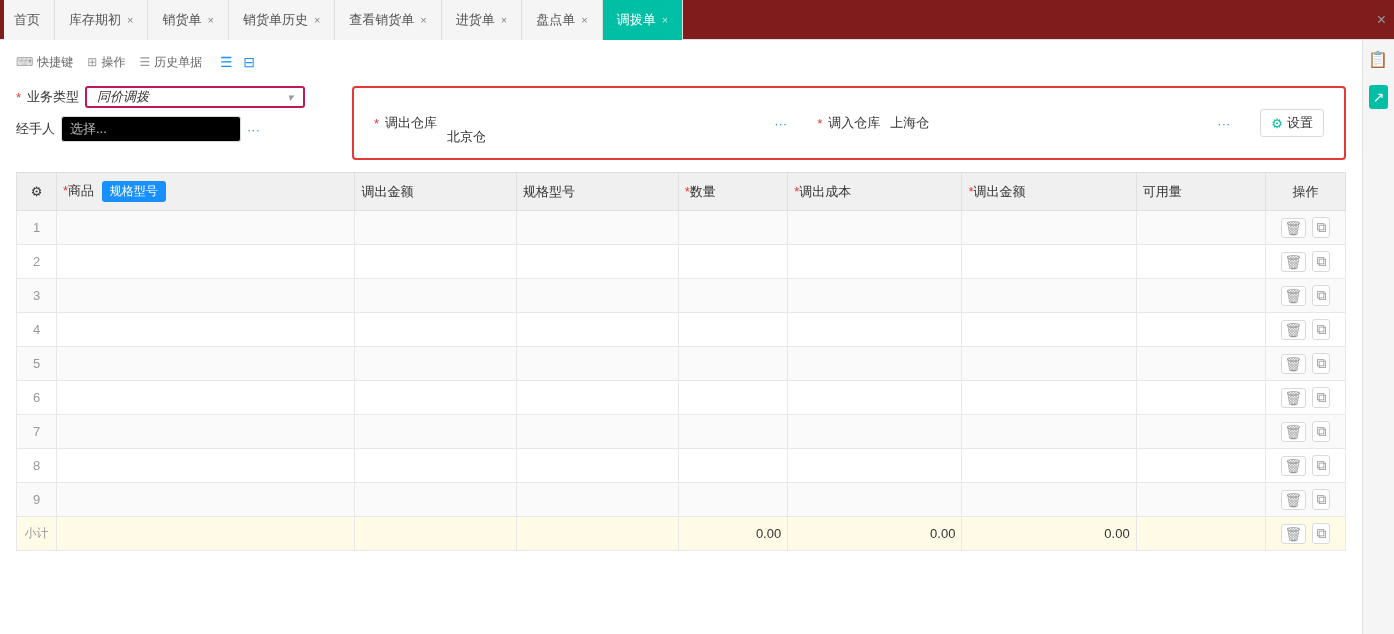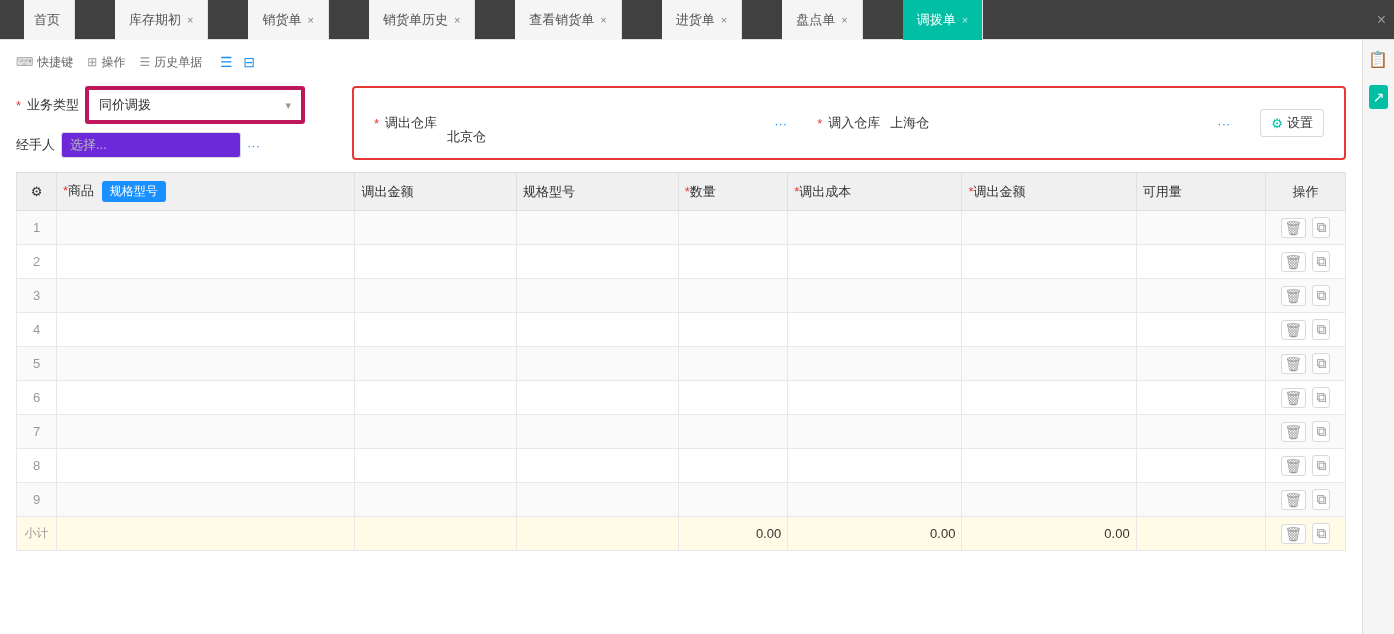--- a/index.html
+++ b/index.html
@@ -1,21 +1,21 @@
 <!DOCTYPE html>
 <html><head>
   <meta charset="utf-8">
   <style>
     * { box-sizing: border-box; margin: 0; padding: 0; }
     body { font-family: 'Microsoft YaHei', Arial, sans-serif; font-size: 13px; background: #fff; color: #333; overflow: hidden; }
 
     
     .tab-bar {
-      display: flex; align-items: center; background: #404040; border-bottom: 1px solid #e0e0e0;
-      height: 40px; padding: 0 24px; position: relative; gap: 40px;
+      display: flex; align-items: center; background: #7f1d1d; border-bottom: 1px solid #e0e0e0;
+      height: 40px; padding: 0 4px; position: relative;
     }
     .tab-item {
       display: flex; align-items: center; padding: 0 14px; height: 40px; cursor: pointer;
       font-size: 13px; color: #555; border-right: 1px solid #e0e0e0; white-space: nowrap;
       background: #f5f5f5;
     }
     .tab-item.active {
       background: #00bfa5; color: #fff; font-weight: 500;
     }
     .tab-item .close-icon { margin-left: 6px; font-size: 11px; opacity: 0.7; }
@@ -40,22 +40,22 @@
     .top-bar-right { display: flex; align-items: center; gap: 14px; }
     .action-btn {
       display: flex; align-items: center; gap: 4px; color: #666; font-size: 12px; cursor: pointer;
     }
     .action-btn .icon { color: #999; }
     .layout-btn { display: flex; gap: 3px; }
     .layout-icon { width: 20px; height: 20px; background: none; border: none; cursor: pointer; color: #1890ff; font-size: 14px; }
     .layout-icon.active { color: #1890ff; }
     .business-select {
       display: flex; align-items: center; justify-content: space-between;
-      border: 4px solid #be185d; border-radius: 3px; padding: 6px 10px;
-      width: 220px; cursor: pointer; background: #fff;
+      border: 2px solid #be185d; border-radius: 3px; padding: 0 10px;
+      width: 220px; cursor: pointer; background: #fff; font-style: italic;
     }
     .dropdown-arrow { color: #999; font-size: 11px; }
 
     
     .settings-btn {
       display: flex; align-items: center; gap: 4px; color: #333; font-size: 13px;
       border: 1px solid #d9d9d9; border-radius: 3px; padding: 4px 10px; cursor: pointer;
       background: #fff; white-space: nowrap;
     }
 
@@ -164,21 +164,21 @@
           <div style="display:flex; align-items:center; gap:6px;">
             <span style="color:#e53935;">*</span>
             <span>业务类型</span>
             <div class="business-select">
               <span>同价调拨</span>
               <span class="dropdown-arrow">▾</span>
             </div>
           </div>
           <div style="display:flex; align-items:center; gap:6px;">
             <span>经手人</span>
-            <div style="display:flex; align-items:center; border:1px solid #d9d9d9; border-radius:3px; padding:3px 8px; width:180px; cursor:pointer; background:#6d28d9;">
+            <div style="display:flex; align-items:center; border:1px solid #d9d9d9; border-radius:3px; padding:3px 8px; width:180px; cursor:pointer; background:#000000;">
               <span style="color:#bbb; font-size:13px;">选择...</span>
             </div>
             <span style="color:#1890ff; cursor:pointer;">···</span>
           </div>
         </div>
 
         <div style="flex:1; border:2px solid #e53935; border-radius:4px; padding:12px 20px; display:flex; align-items:center; gap:30px;">
           <div style="display:flex; align-items:center; gap:6px; flex:1;">
             <span style="color:#e53935;">*</span>
             <span>调出仓库</span>

